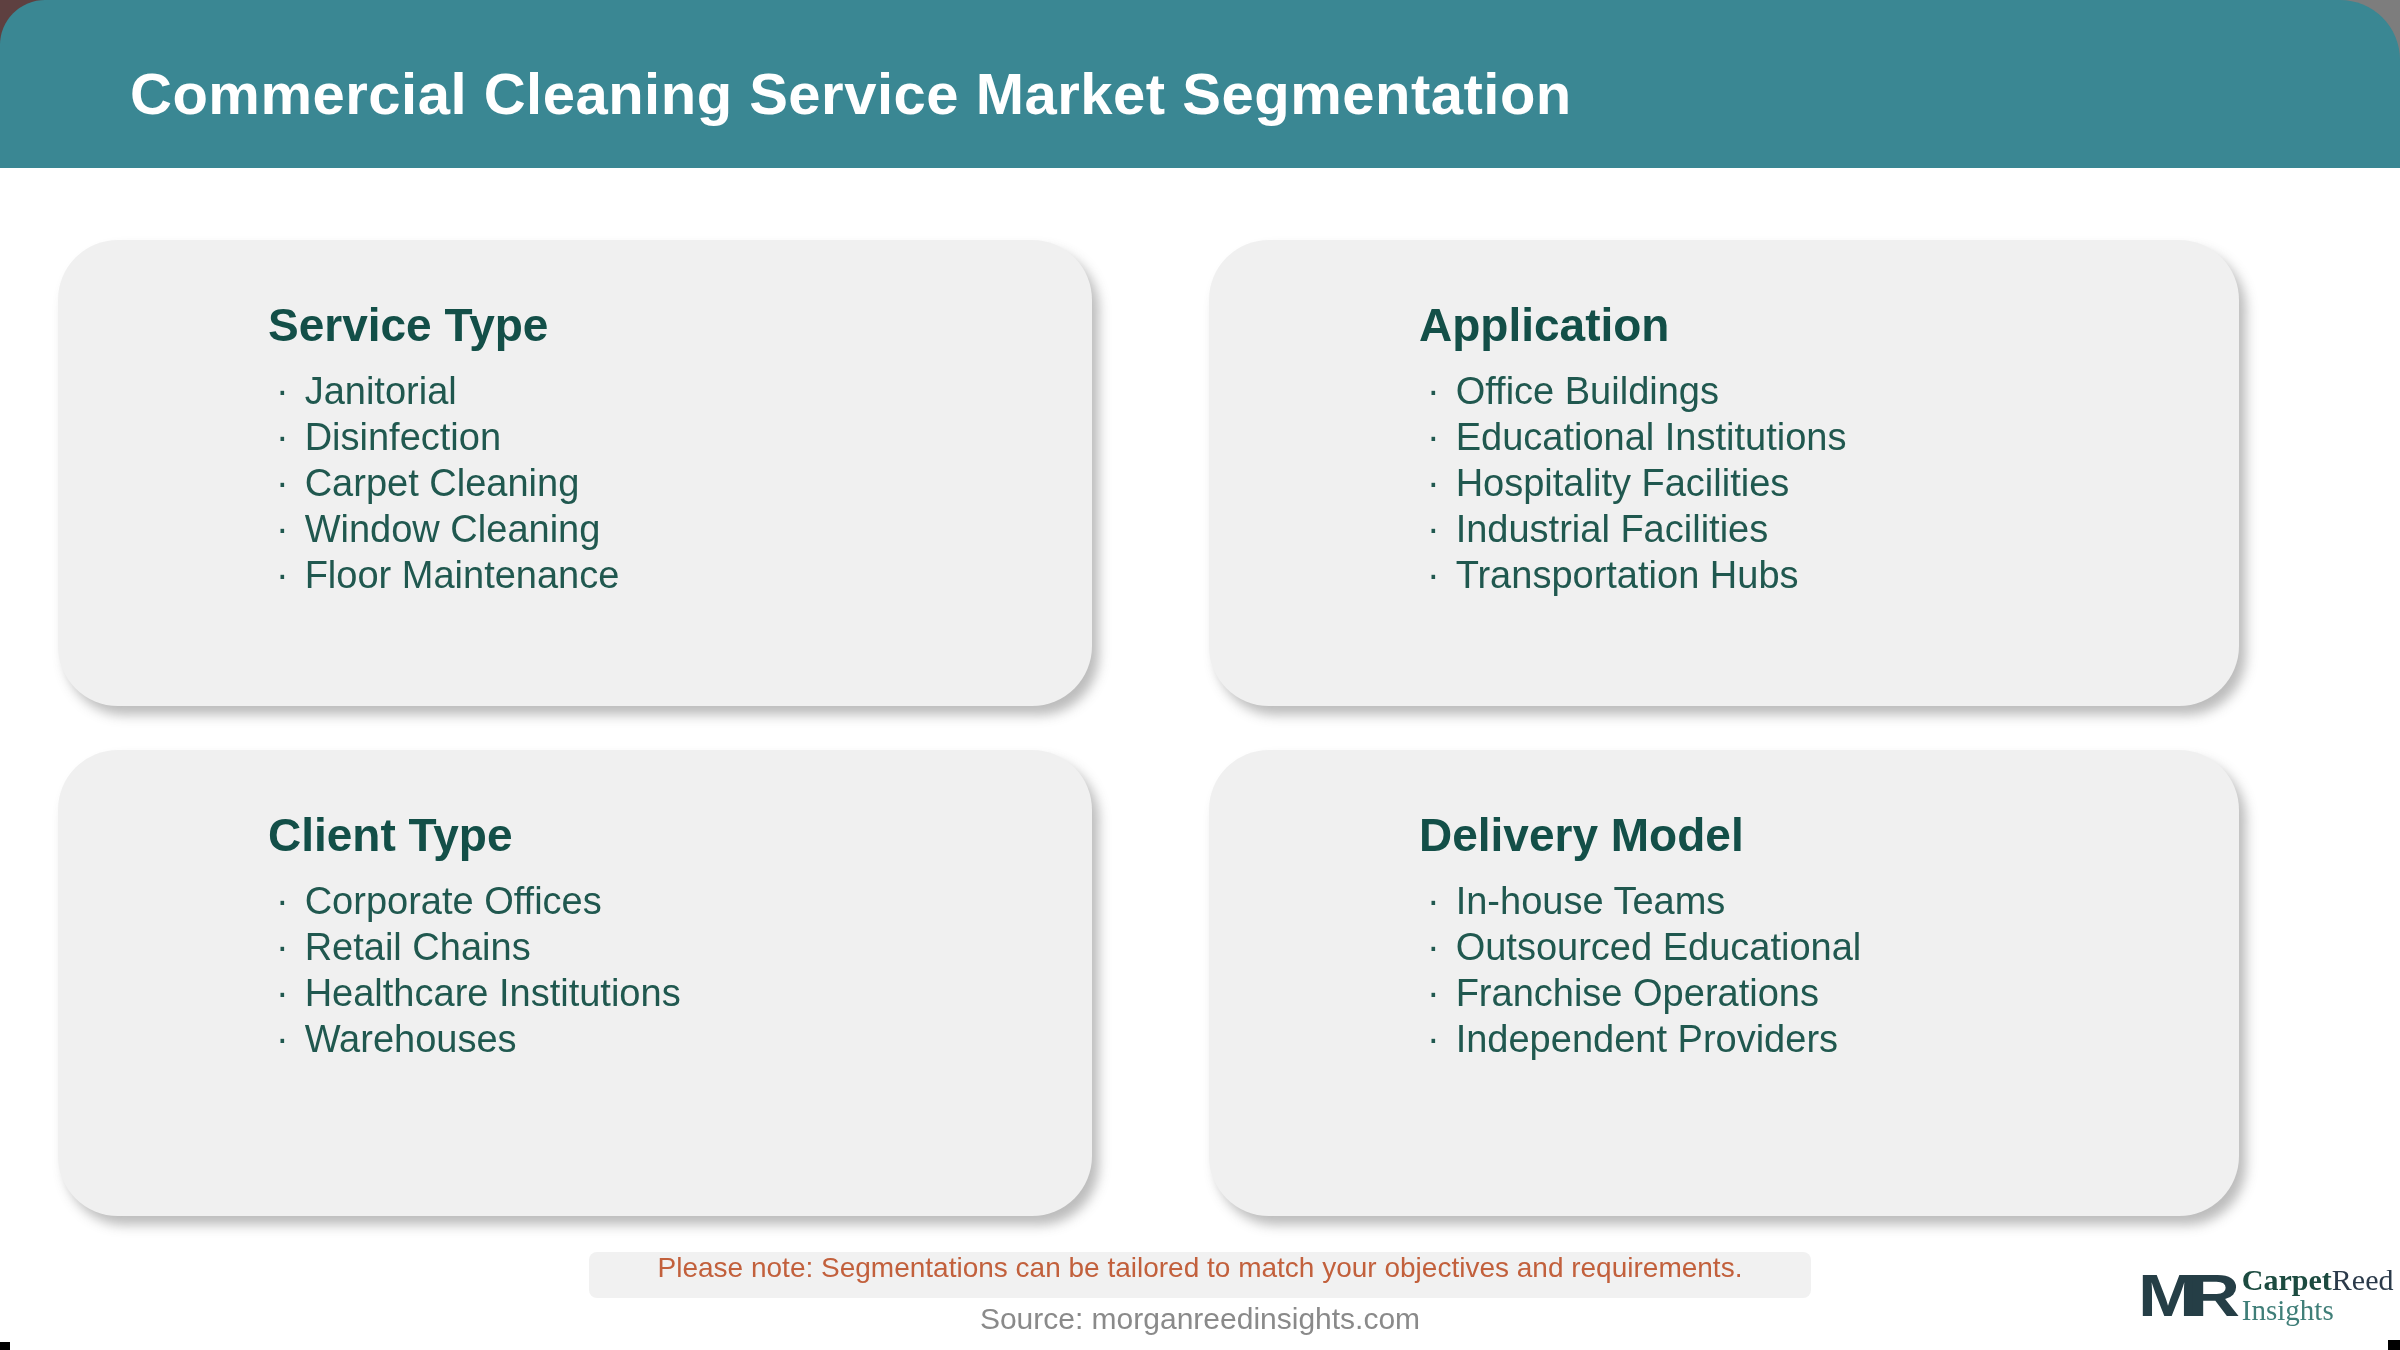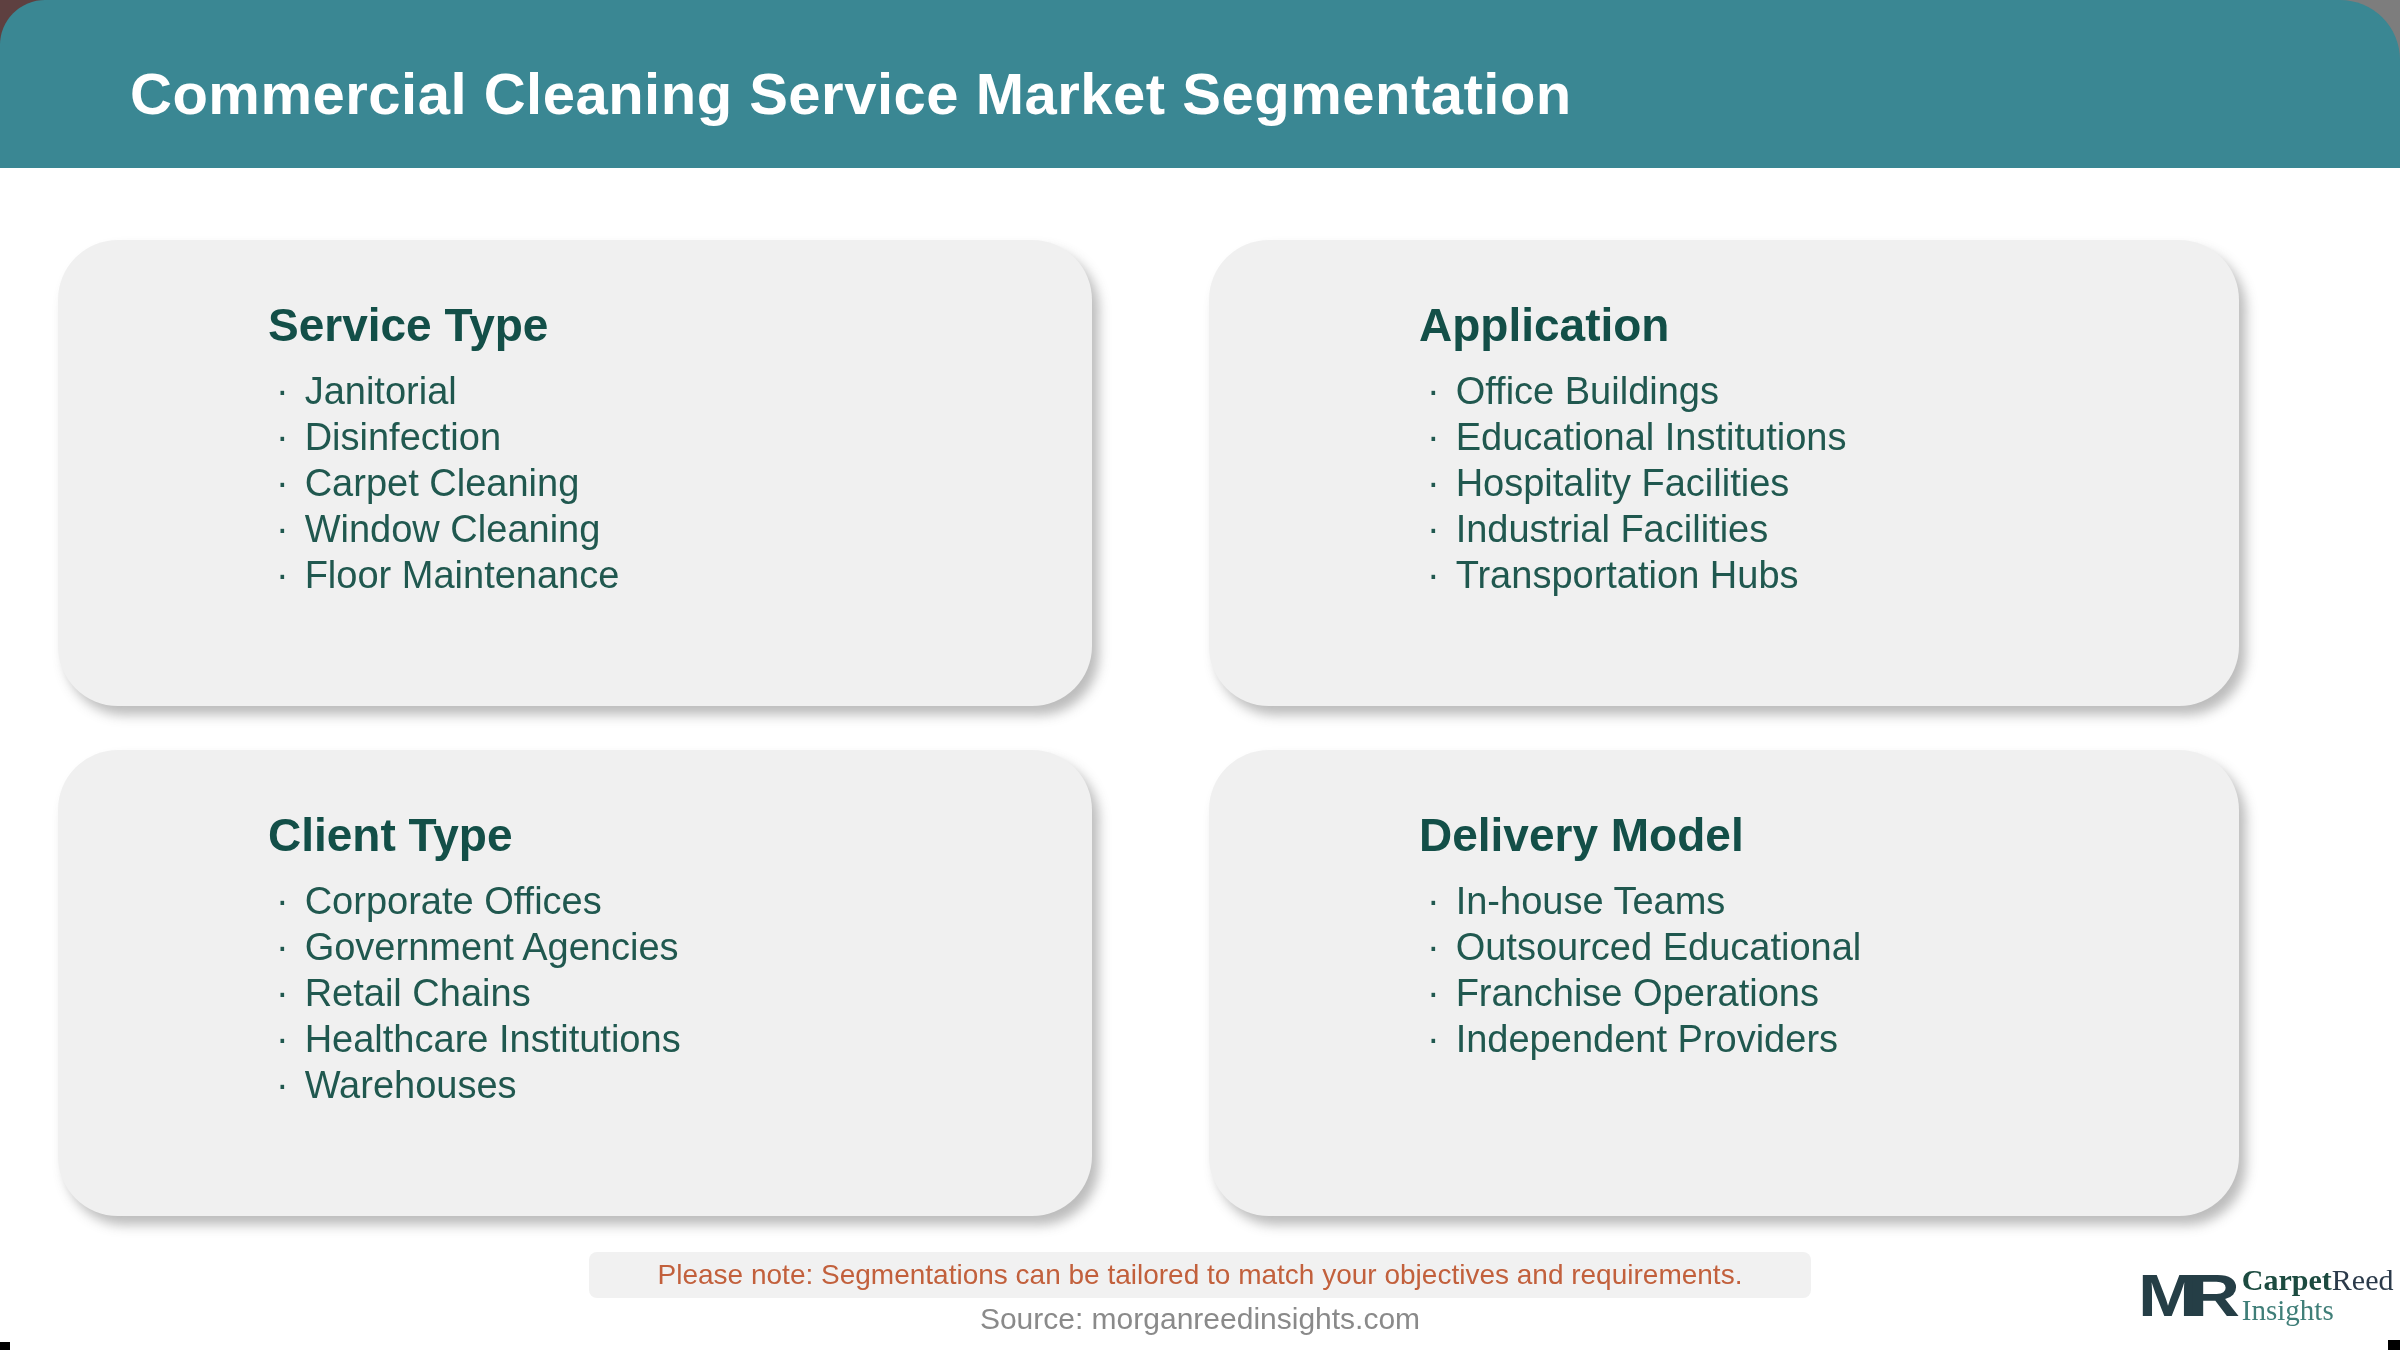--- a/index.html
+++ b/index.html
@@ -57,21 +57,21 @@
   .card-list li::before{
     content:"·";
     margin-right:16px;
   }
 
   .note-bar{
     position:absolute;left:589px;top:1252px;
     width:1222px;height:46px;
     background:var(--note-bg,#F1F1F1);
     border-radius:8px;
-    display:flex;align-items:center;justify-content:center;
+    display:flex;justify-content:center;
   }
   .note-text{
     color:var(--note-text,#C2603C);
     font-size:28px;
     white-space:nowrap;
   }
   .source-line{
     position:absolute;left:0;top:1302px;width:2400px;
     text-align:center;
     color:var(--source-text,#8A8A8A);
@@ -134,21 +134,20 @@
         <li>Hospitality Facilities</li>
         <li>Industrial Facilities</li>
         <li>Transportation Hubs</li>
       </ul>
   </div>
 
   <div class="card c">
     <h2 class="card-title">Client Type</h2>
     <ul class="card-list">
         <li>Corporate Offices</li>
-        <li>Government Agencies</li>
         <li>Retail Chains</li>
         <li>Healthcare Institutions</li>
         <li>Warehouses</li>
       </ul>
   </div>
 
   <div class="card d">
     <h2 class="card-title">Delivery Model</h2>
     <ul class="card-list">
         <li>In-house Teams</li>

